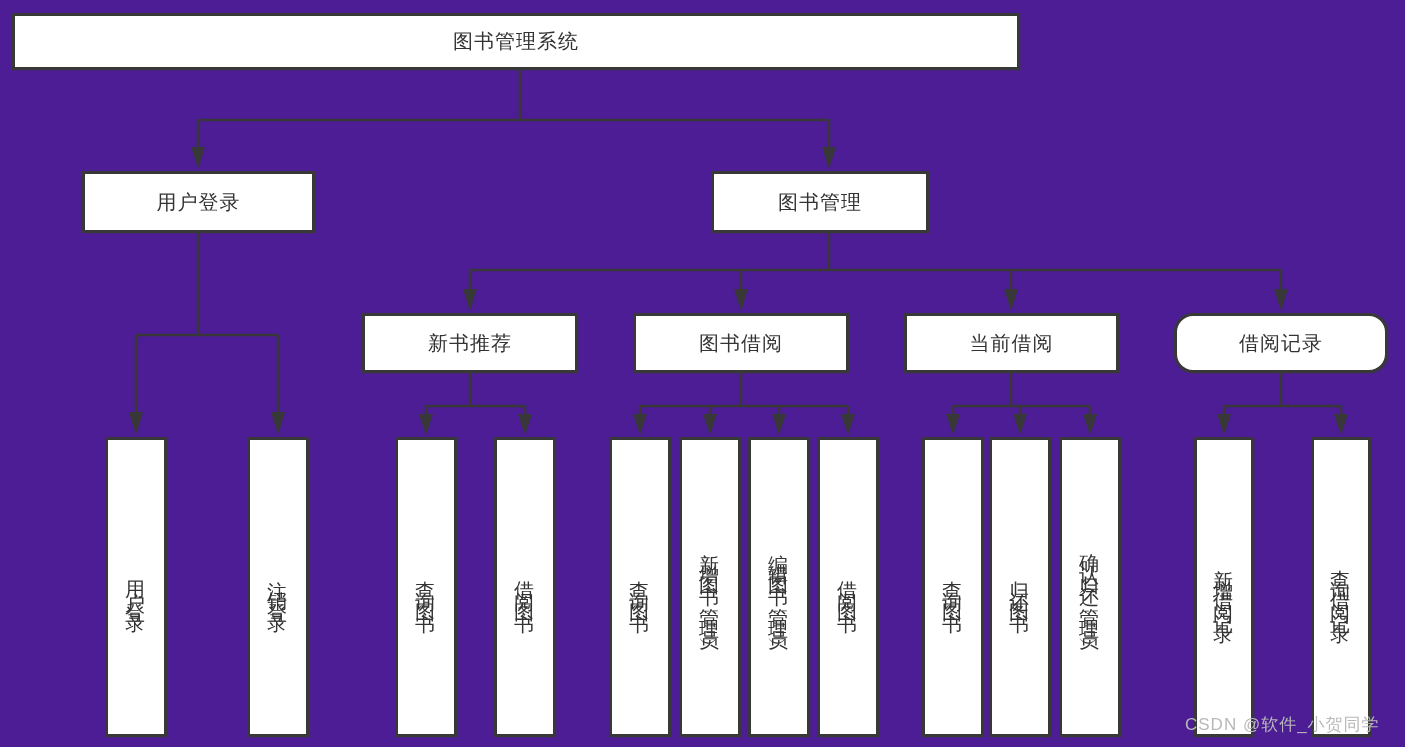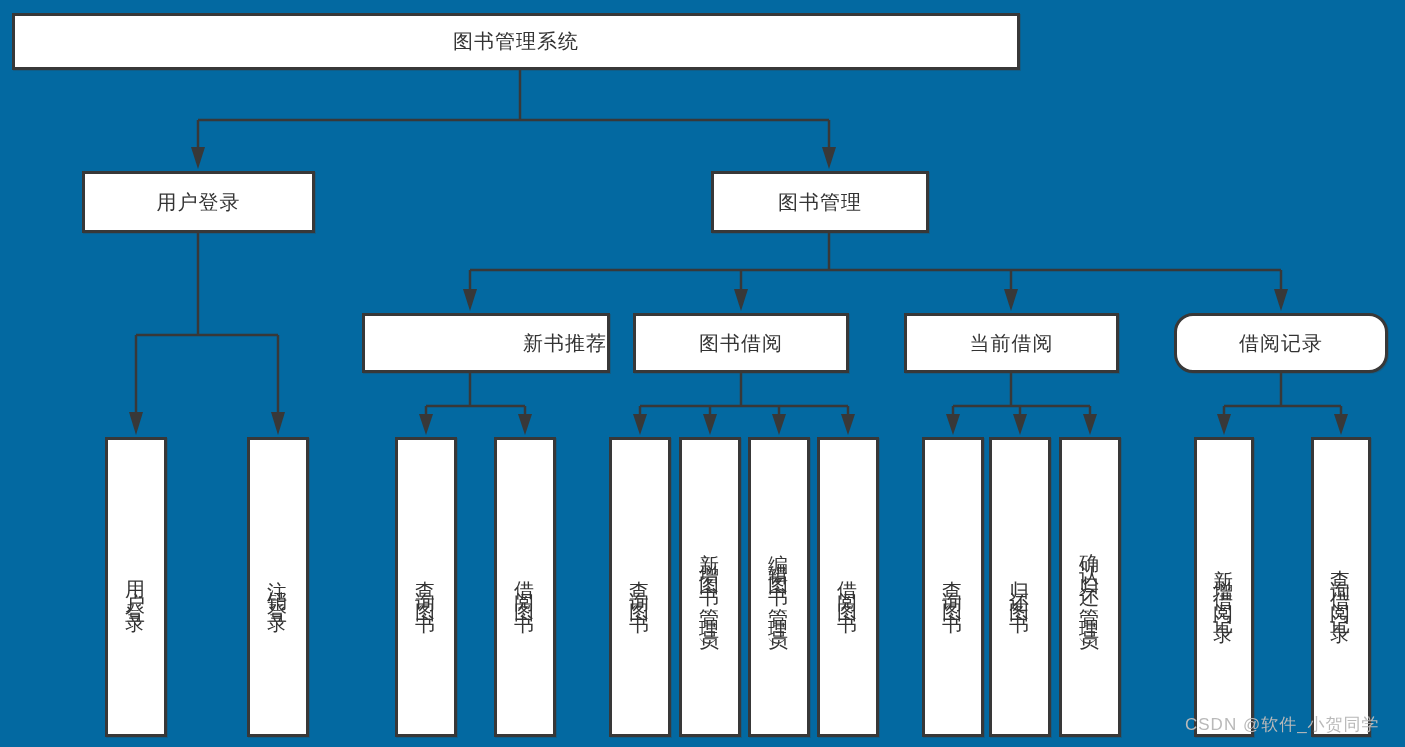--- a/index.html
+++ b/index.html
@@ -5,21 +5,21 @@
   html, body {
     margin: 0;
     padding: 0;
     background: #ffffff;
     font-family: "Liberation Sans", "DejaVu Sans", sans-serif;
   }
   #stage {
     position: relative;
     width: 1405px;
     height: 747px;
-    background: #0369a1;
+    background: #4c1d95;
     overflow: hidden;
     cursor: default;
   }
   .box {
     position: absolute;
     box-sizing: border-box;
     border: 3px solid #383838;
     background: #ffffff;
     display: flex;
     align-items: center;
@@ -29,21 +29,21 @@
     letter-spacing: 1px;
     box-shadow: 1px 1px 0 rgba(60,60,60,0.25);
   }
   
   .b-root  { left: 12px;  top: 13px;  width: 1008px; height: 57px; }
   
   .b-login { left: 82px;  top: 171px; width: 233px;  height: 62px; }
   .b-mgmt  { left: 711px; top: 171px; width: 218px;  height: 62px; }
   
   .b-l3    { top: 313px; height: 60px; }
-  .b-new   { left: 362px;  width: 248px; justify-content: flex-end; }
+  .b-new   { left: 362px;  width: 216px; }
   .b-bor   { left: 633px;  width: 216px; }
   .b-cur   { left: 904px;  width: 215px; }
   .b-rec   { left: 1174px; width: 214px; border-radius: 19px; }
   
   .b-leaf  { top: 437px; height: 300px; width: 62px; }
   .vtext {
     writing-mode: vertical-rl;
     font-size: 20px;
     letter-spacing: 11px;
     color: #333333;

